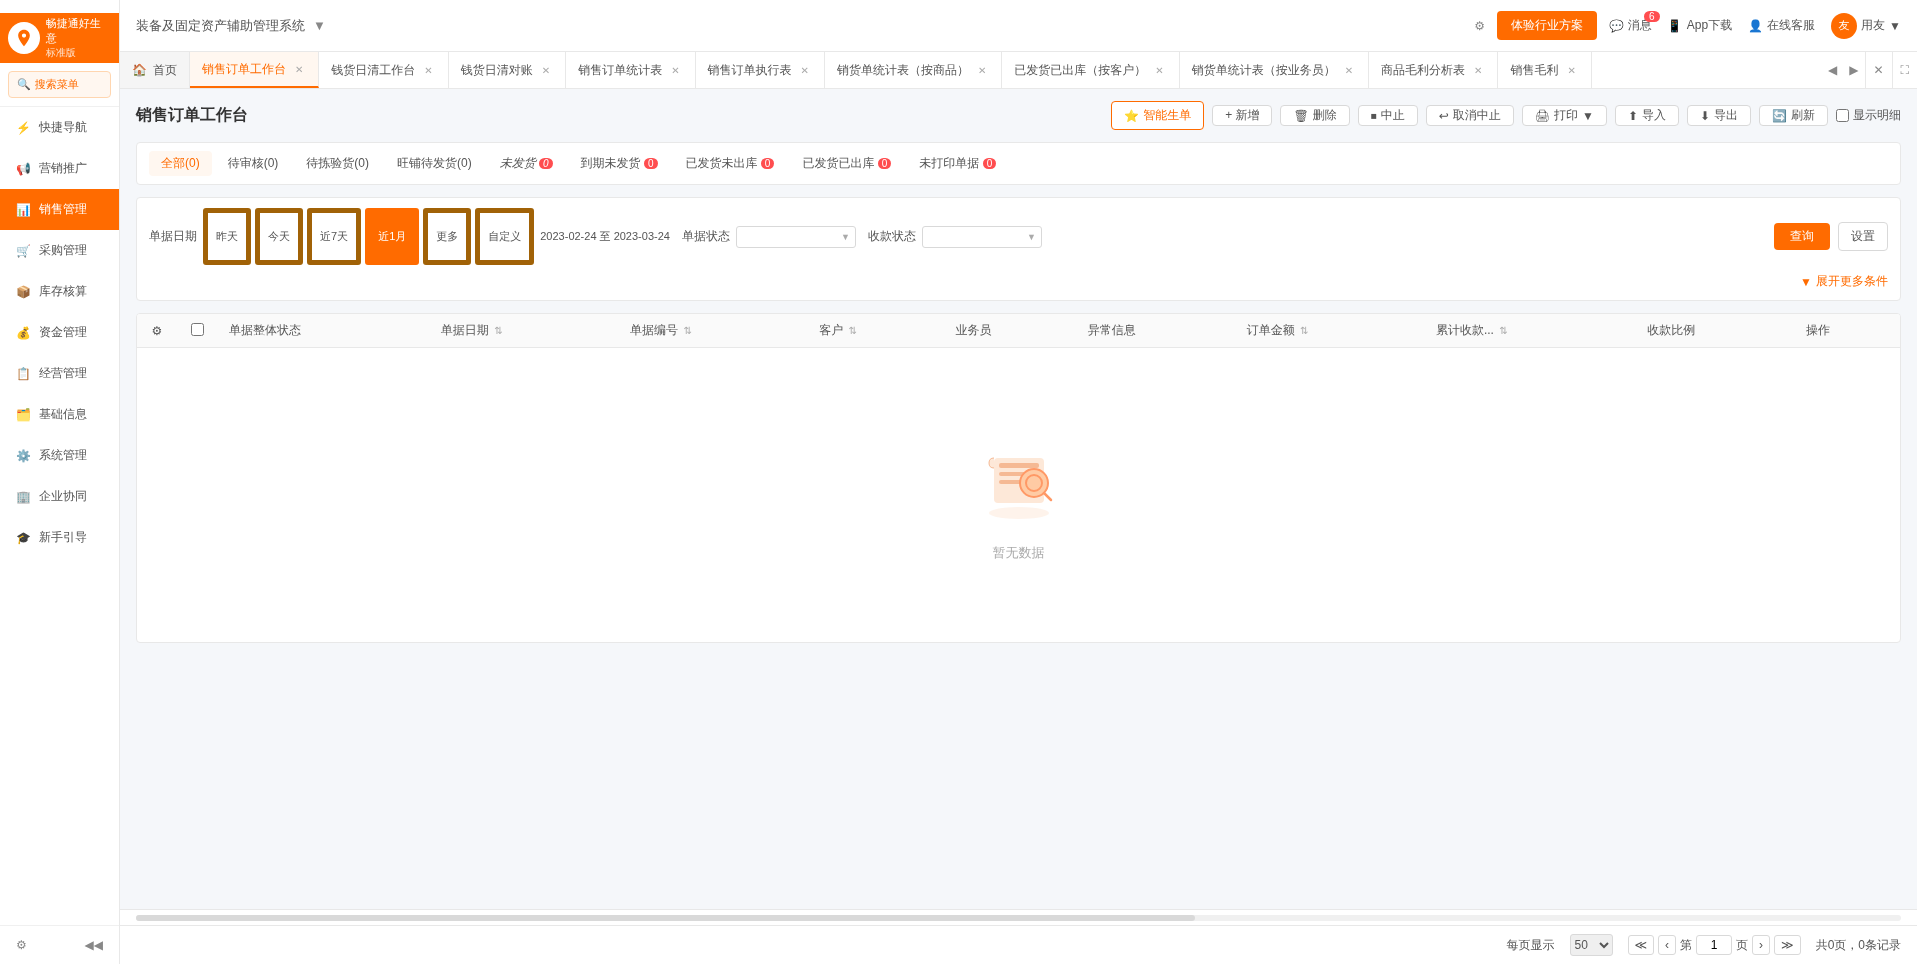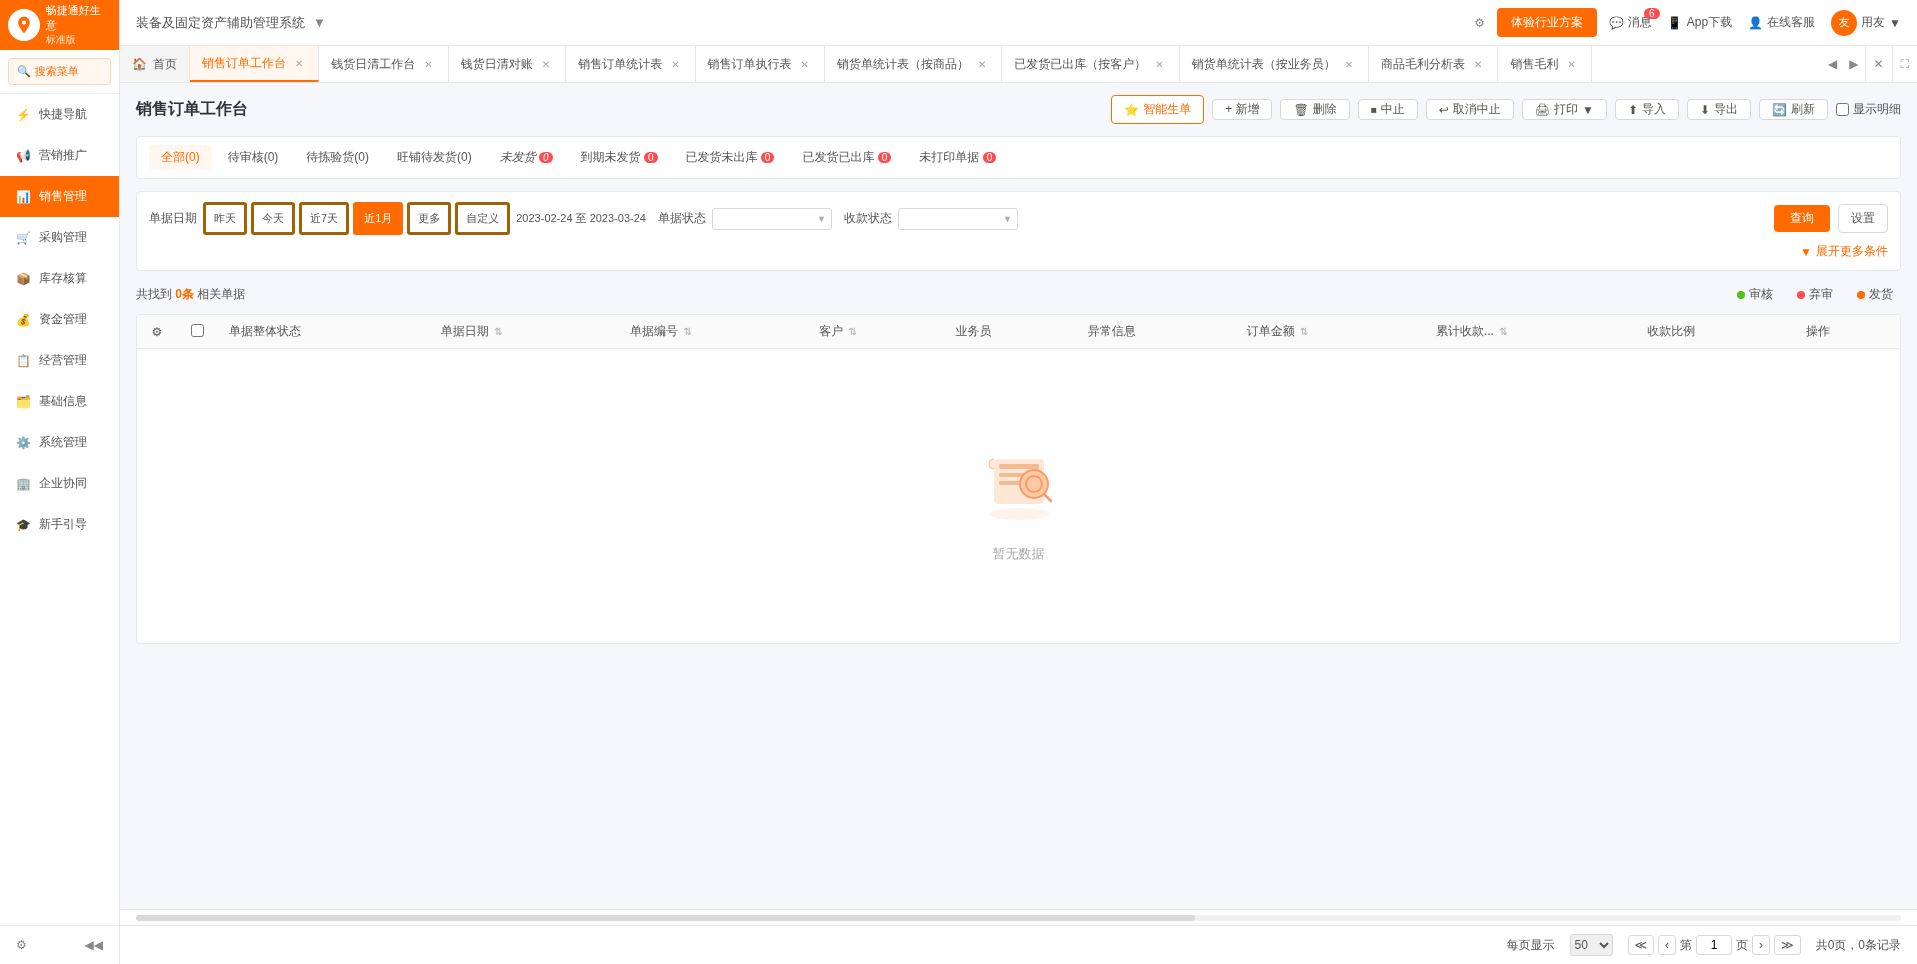--- a/index.html
+++ b/index.html
@@ -1,36 +1,36 @@
 <!DOCTYPE html>
 <html><head>
   <meta charset="utf-8">
   <style>
     * { box-sizing: border-box; margin: 0; padding: 0; }
     body { font-family: 'Microsoft YaHei', Arial, sans-serif; font-size: 12px; background: #f5f5f5; display: flex; height: 964px; overflow: hidden; }
 
     
     .sidebar { width: 120px; background: #fff; display: flex; flex-direction: column; height: 100%; border-right: 1px solid #e8e8e8; flex-shrink: 0; }
-    .sidebar-logo { background: #ff6b00; color: #fff; padding: 8px; display: flex; align-items: center; gap: 6px; height: 50px; }
+    .sidebar-logo { background: #ff6b00; color: #fff; padding: 8px; display: flex; align-items: center; gap: 6px; height: 50px; margin-top: 13px; }
     .sidebar-logo-icon { width: 32px; height: 32px; background: #fff; border-radius: 50%; display: flex; align-items: center; justify-content: center; }
     .sidebar-logo-icon svg { width: 20px; height: 20px; }
     .sidebar-logo-text { font-size: 11px; line-height: 1.4; color: #fff; }
     .sidebar-logo-sub { font-size: 10px; opacity: 0.8; }
     .sidebar-search { padding: 8px; border-bottom: 1px solid #f0f0f0; }
     .sidebar-search-btn { width: 100%; background: #fff7f0; border: 1px solid #ffd6b0; border-radius: 4px; padding: 5px 8px; color: #ff6b00; font-size: 11px; cursor: pointer; display: flex; align-items: center; gap: 4px; }
     .sidebar-nav-item { padding: 12px 16px; display: flex; align-items: center; gap: 8px; cursor: pointer; color: #555; font-size: 12px; }
     .sidebar-nav-item.active { background: #ff6b00; color: #fff; }
     .sidebar-bottom { margin-top: auto; padding: 8px; display: flex; justify-content: space-between; border-top: 1px solid #f0f0f0; }
     .sidebar-bottom-btn { padding: 4px 8px; cursor: pointer; color: #888; }
 
     
     .main { flex: 1; display: flex; flex-direction: column; overflow: hidden; }
 
     
-    .topbar { height: 46px; background: #fff; border-bottom: 1px solid #e8e8e8; display: flex; align-items: center; padding: 0 16px; gap: 12px; }
+    .topbar { height: 52px; background: #fff; border-bottom: 1px solid #e8e8e8; display: flex; align-items: center; padding: 0 16px; gap: 12px; }
     .topbar-title { font-size: 13px; color: #333; flex: 1; display: flex; align-items: center; gap: 8px; }
     .topbar-title-text { color: #555; }
     .topbar-dropdown { color: #888; cursor: pointer; }
     .topbar-btn-solution { background: #ff6b00; color: #fff; border: none; border-radius: 4px; padding: 6px 14px; font-size: 12px; cursor: pointer; }
     .topbar-actions { display: flex; align-items: center; gap: 16px; }
     .topbar-action { display: flex; align-items: center; gap: 4px; color: #555; cursor: pointer; font-size: 12px; position: relative; }
     .badge { background: #ff4d4f; color: #fff; border-radius: 10px; padding: 0 4px; font-size: 10px; min-width: 16px; text-align: center; position: absolute; top: -6px; right: -8px; }
     .topbar-user { display: flex; align-items: center; gap: 4px; cursor: pointer; color: #555; }
     .user-avatar { width: 26px; height: 26px; background: #ff6b00; border-radius: 50%; display: flex; align-items: center; justify-content: center; color: #fff; font-size: 11px; }
 
@@ -59,21 +59,21 @@
     .subtabs { display: flex; gap: 0; margin-bottom: 12px; background: #fff; border-radius: 4px; padding: 8px 12px; border: 1px solid #e8e8e8; flex-wrap: wrap; gap: 4px; }
     .subtab { padding: 4px 12px; border-radius: 4px; cursor: pointer; color: #555; font-size: 12px; }
     .subtab.active { background: #fff7f0; color: #ff6b00; }
 
     
     .filter-bar { background: #fff; border: 1px solid #e8e8e8; border-radius: 4px; padding: 10px 12px; margin-bottom: 12px; }
     .filter-row { display: flex; align-items: center; gap: 12px; flex-wrap: wrap; }
     .filter-item { display: flex; align-items: center; gap: 6px; }
     .filter-label { color: #555; font-size: 12px; white-space: nowrap; }
     .filter-date-btns { display: flex; gap: 4px; }
-    .filter-date-btn { padding: 6px 8px; border: 3px solid #a16207; border-radius: 3px; cursor: pointer; font-size: 11px; color: #555; background: #fff; }
+    .filter-date-btn { padding: 16px 8px; border: 5px solid #a16207; border-radius: 3px; cursor: pointer; font-size: 11px; color: #555; background: #fff; }
     .filter-date-btn.active { background: #ff6b00; color: #fff; border-color: #ff6b00; }
     .filter-date-range { display: flex; align-items: center; gap: 4px; color: #555; font-size: 11px; }
     .filter-select { border: 1px solid #d9d9d9; border-radius: 3px; padding: 3px 24px 3px 8px; font-size: 12px; color: #555; background: #fff; appearance: none; position: relative; min-width: 120px; cursor: pointer; }
     .filter-select-wrap { position: relative; display: inline-block; }
     .filter-select-wrap::after { content: '▼'; position: absolute; right: 6px; top: 50%; transform: translateY(-50%); font-size: 9px; color: #aaa; pointer-events: none; }
     .filter-expand { display: flex; align-items: center; gap: 4px; color: #ff6b00; cursor: pointer; font-size: 12px; margin-left: auto; }
     .btn-query { background: #ff6b00; color: #fff; border: none; border-radius: 4px; padding: 5px 16px; font-size: 12px; cursor: pointer; }
     .btn-set { background: #fff; border: 1px solid #d9d9d9; color: #555; border-radius: 4px; padding: 5px 12px; font-size: 12px; cursor: pointer; }
 
     
@@ -372,41 +372,20 @@
           </div>
         </div>
         <div style="display:flex;justify-content:center;margin-top:8px;">
           <div class="filter-expand">
             <span>▼</span>
             <span>展开更多条件</span>
           </div>
         </div>
       </div>
 
-      <div class="table-bar">
-        <div class="table-count">
-          <span>共找到</span>
-          <span class="table-count-num"> 0条 </span>
-          <span>相关单据</span>
-        </div>
-        <div class="table-actions">
-          <div class="table-action-btn">
-            <span class="dot dot-green"></span>
-            <span>审核</span>
-          </div>
-          <div class="table-action-btn">
-            <span class="dot dot-red"></span>
-            <span>弃审</span>
-          </div>
-          <div class="table-action-btn">
-            <span class="dot dot-orange"></span>
-            <span>发货</span>
-          </div>
-        </div>
-      </div>
 
       <div class="table-wrap">
         <table>
           <thead>
             <tr>
               <th class="table-settings-col">⚙</th>
               <th class="table-checkbox-col"><input type="checkbox" style=""></th>
               <th>单据整体状态</th>
               <th>单据日期 <span class="sort">⇅</span></th>
               <th>单据编号 <span class="sort">⇅</span></th>

